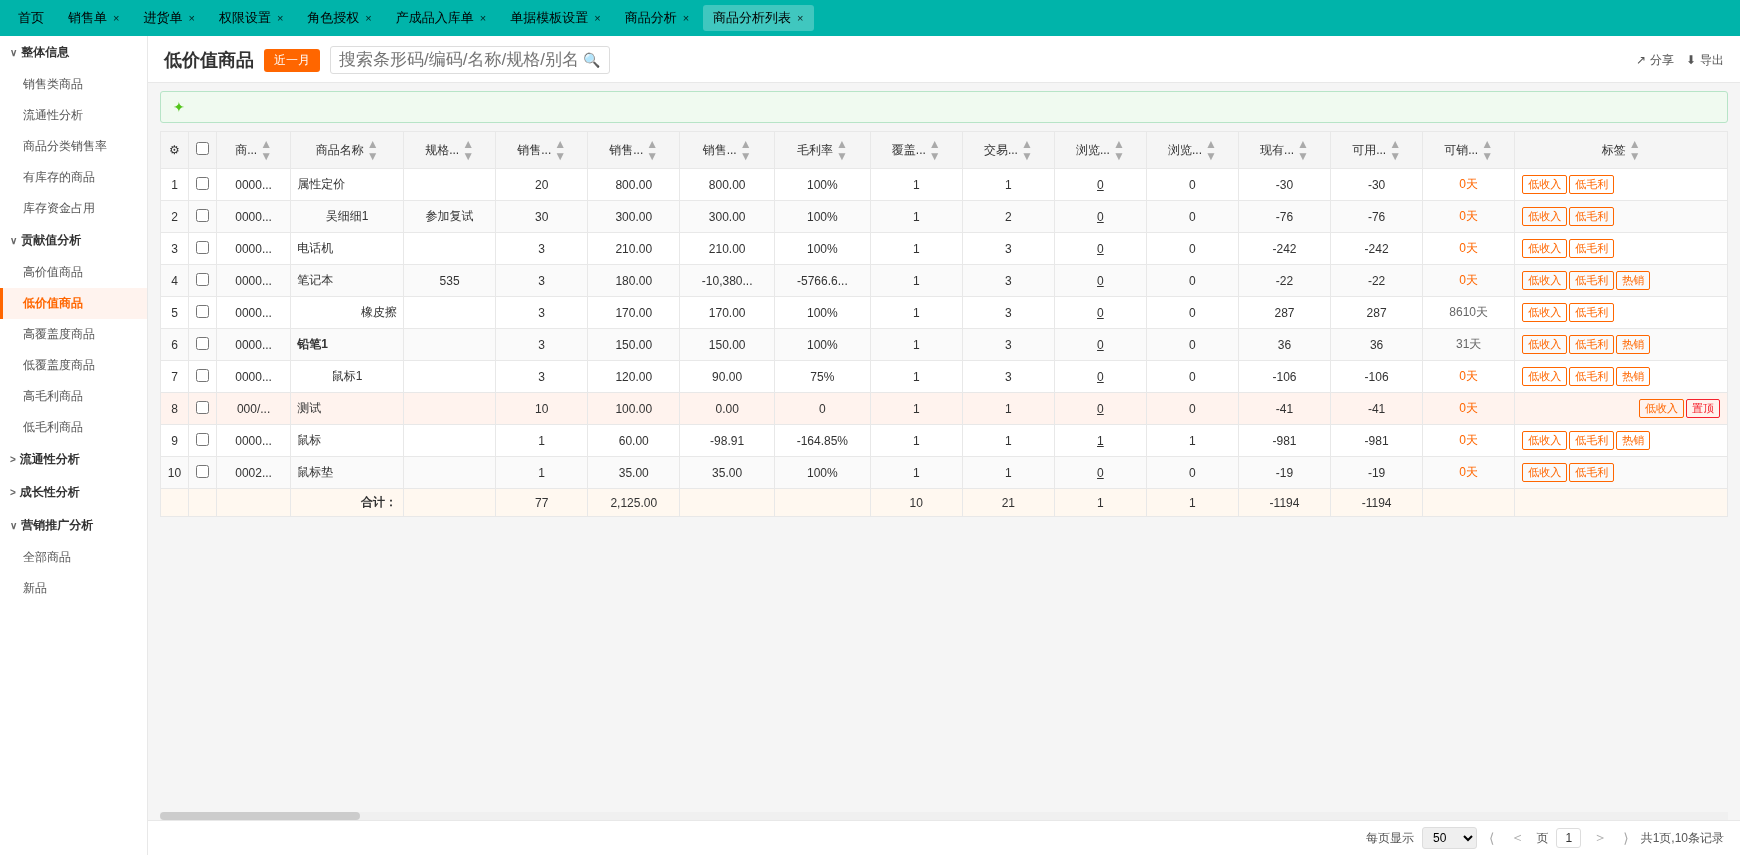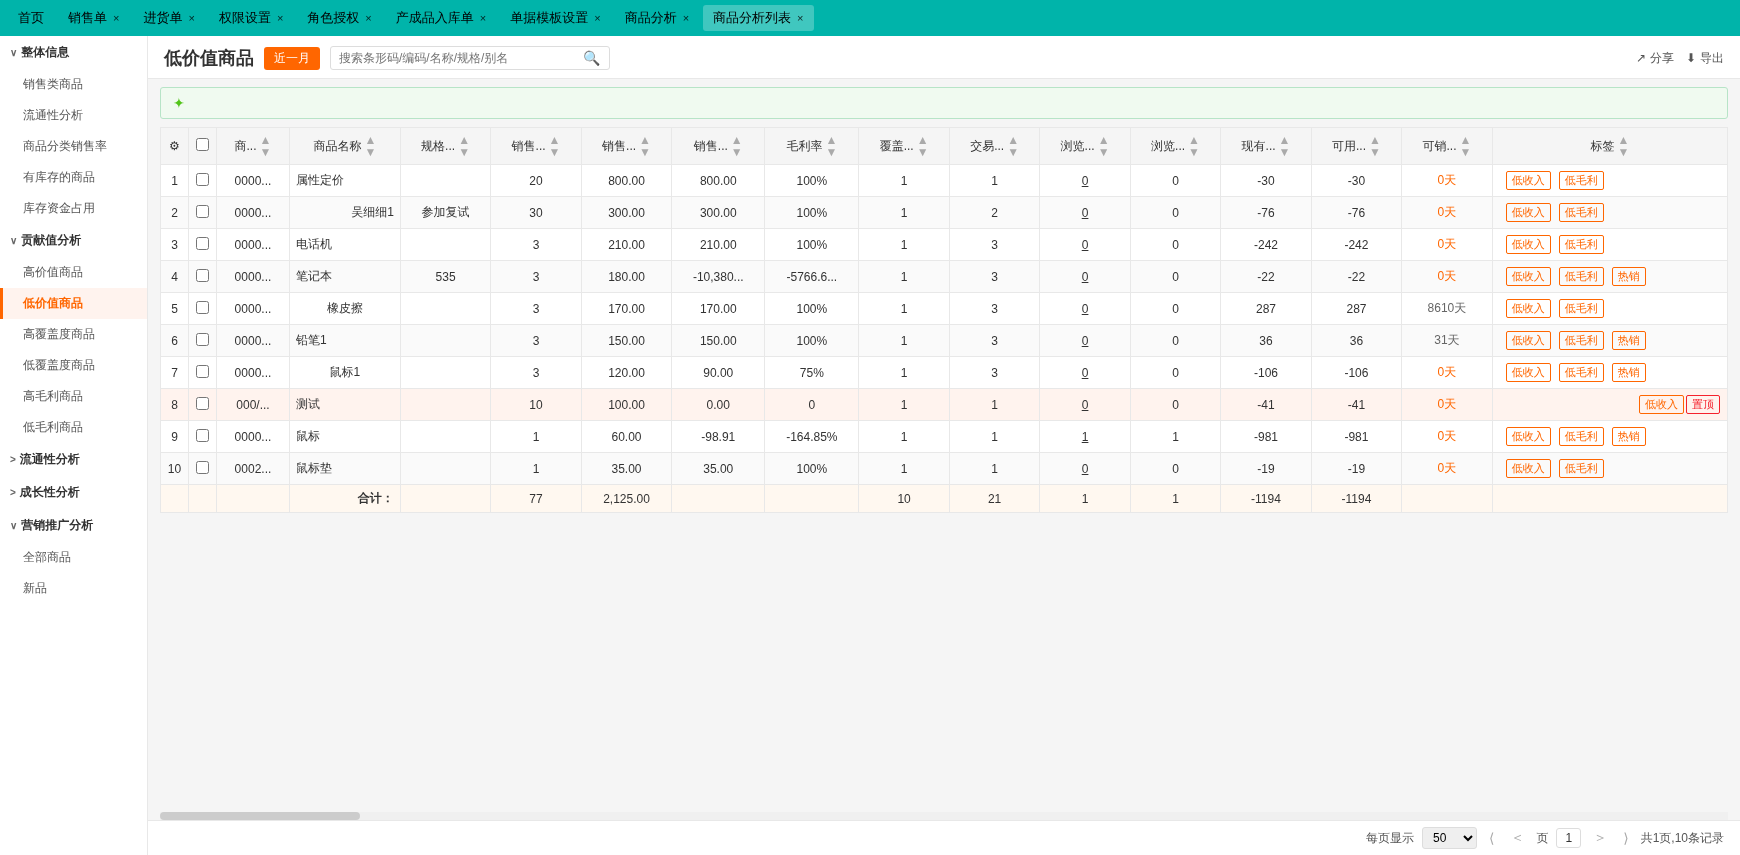--- a/index.html
+++ b/index.html
@@ -97,21 +97,21 @@
       border: 1px solid #ddd;
       border-radius: 3px;
       padding: 3px 8px;
       gap: 6px;
       flex: 1;
       max-width: 280px;
     }
     .search-box input {
       border: none;
       outline: none;
-      font-size: 12px;
+      font-size: 17px;
       color: #999;
       width: 100%;
     }
     .search-icon { color: #ff6600; font-size: 14px; }
     .header-right {
       margin-left: auto;
       display: flex;
       gap: 12px;
       align-items: center;
     }
@@ -173,21 +173,21 @@
     }
     tbody tr:nth-child(even) { background: #fafafa; }
     tbody tr.highlighted { background: #fff3ee; }
     .tag {
       display: inline-block;
       padding: 1px 5px;
       border-radius: 2px;
       font-size: 11px;
       margin: 1px;
     }
-    .tag-orange { color: #ff6600; border: 1px solid #ff6600; margin-left: 7px; }
+    .tag-orange { color: #ff6600; border: 1px solid #ff6600; }
     .tag-red { color: #f5222d; border: 1px solid #f5222d; }
     .link-underline { text-decoration: underline; cursor: pointer; color: #333; }
     .zero-day { color: #ff6600; }
     .day-val { color: #666; }
 
     
     .pagination-bar {
       display: flex;
       align-items: center;
       justify-content: flex-end;
@@ -471,21 +471,21 @@
               <td>0</td>
               <td>-30</td>
               <td>-30</td>
               <td><span class="zero-day">0天</span></td>
               <td style="text-align: left;"><span class="tag tag-orange">低收入</span><span class="tag tag-orange">低毛利</span></td>
             </tr>
             <tr>
               <td>2</td>
               <td><input type="checkbox" style=""></td>
               <td>0000...</td>
-              <td style="text-align: right;">吴细细1</td>
+              <td style="text-align: center;">吴细细1</td>
               <td>参加复试</td>
               <td>30</td>
               <td>300.00</td>
               <td>300.00</td>
               <td>100%</td>
               <td>1</td>
               <td>2</td>
               <td><span class="link-underline">0</span></td>
               <td>0</td>
               <td>-76</td>
@@ -528,40 +528,40 @@
               <td>0</td>
               <td>-22</td>
               <td>-22</td>
               <td><span class="zero-day">0天</span></td>
               <td style="text-align: left;"><span class="tag tag-orange">低收入</span><span class="tag tag-orange">低毛利</span><span class="tag tag-orange">热销</span></td>
             </tr>
             <tr>
               <td>5</td>
               <td><input type="checkbox" style=""></td>
               <td>0000...</td>
-              <td style="text-align: center;">橡皮擦</td>
+              <td style="text-align: right;">橡皮擦</td>
               <td></td>
               <td>3</td>
               <td>170.00</td>
               <td>170.00</td>
               <td>100%</td>
               <td>1</td>
               <td>3</td>
               <td><span class="link-underline">0</span></td>
               <td>0</td>
               <td>287</td>
               <td>287</td>
               <td><span class="day-val">8610天</span></td>
               <td style="text-align: left;"><span class="tag tag-orange">低收入</span><span class="tag tag-orange">低毛利</span></td>
             </tr>
             <tr>
               <td>6</td>
               <td><input type="checkbox" style=""></td>
               <td>0000...</td>
-              <td style="text-align: left;">铅笔1</td>
+              <td style="text-align: left; font-weight: bold;">铅笔1</td>
               <td></td>
               <td>3</td>
               <td>150.00</td>
               <td>150.00</td>
               <td>100%</td>
               <td>1</td>
               <td>3</td>
               <td><span class="link-underline">0</span></td>
               <td>0</td>
               <td>36</td>

